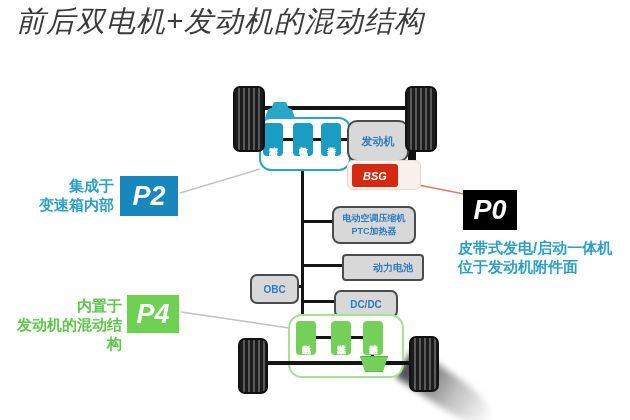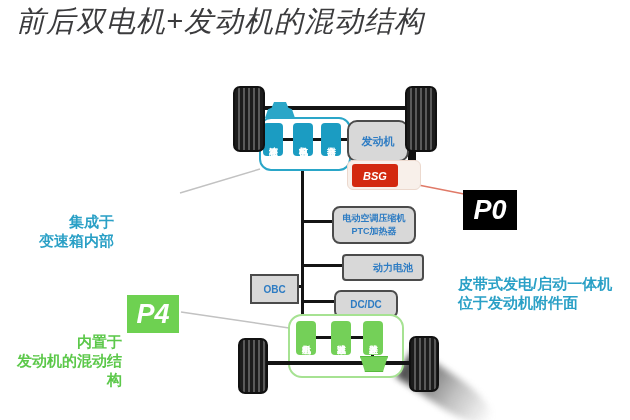--- a/index.html
+++ b/index.html
@@ -40,35 +40,35 @@
   .engine{left:347px;top:120px;width:58px;height:38px;border-radius:10px;font-size:11px;}
   .bsg-outer{left:347px;top:160px;width:72px;height:28px;background:#f8f0ea;
          border:1px solid #ecd9ce;border-radius:6px;z-index:2;}
   .bsg{left:352px;top:164px;width:46px;height:23px;background:#d3290f;border-radius:3px;
          display:flex;align-items:center;justify-content:center;color:#fff;font-weight:bold;
          font-style:italic;font-size:11px;z-index:3;}
   
   .acbox{left:332px;top:206px;width:80px;height:34px;border-radius:8px;flex-direction:column;
          font-size:9px;line-height:1.4;}
   .battery{left:342px;top:254px;width:58px;height:23px;border-radius:4px;font-size:10px;padding-left:20px;}
-  .obc{left:250px;top:274px;width:45px;height:26px;border-radius:0;font-size:10px;}
+  .obc{left:250px;top:274px;width:45px;height:26px;border-radius:7px;font-size:10px;}
   .dcdc{left:334px;top:290px;width:60px;height:24px;border-radius:7px;font-size:10px;}
   
   .group-green{left:288px;top:314px;width:112px;height:60px;background:#fff;
          border:2.5px solid #a6e292;border-radius:14px;z-index:2;}
   .diff-trap{left:360px;top:356px;width:26px;height:14px;background:#74d058;
          border:1.5px solid #58b93e;z-index:4;
          clip-path:polygon(0 0,100% 0,82% 100%,18% 100%);}
   
   .tag{display:flex;align-items:center;justify-content:center;color:#fff;font-weight:bold;
        font-style:italic;font-size:27px;z-index:2;}
   .tag-p2{left:120px;top:176px;width:58px;height:40px;background:#1787bd;}
   .tag-p4{left:127px;top:295px;width:52px;height:38px;background:#6ed151;}
   .tag-p0{left:463px;top:190px;width:54px;height:40px;background:#000000;}
-  .callout-text{font-size:15px;font-weight:bold;line-height:19px;z-index:2;margin-top:36px;}
+  .callout-text{font-size:15px;font-weight:bold;line-height:19px;z-index:2;}
   .p2-text{left:20px;top:176px;width:94px;text-align:right;color:#2aa0c6;}
   .p4-text{left:5px;top:296px;width:117px;text-align:right;color:#5cc84a;}
   .p0-text{left:458px;top:238px;width:170px;text-align:left;color:#2aa0c6;}
 </style>
 </head>
 <body>
 
 <div class="stage">
 
   <svg class="abs wire-under" width="630" height="420">
@@ -141,20 +141,21 @@
   </div>
   <div class="abs mini green m-diff">
     <span>差速器</span>
   </div>
   <div class="abs diff-trap"></div>
 
   <div class="abs callout-text p2-text">
     <div>集成于</div>
     <div>变速箱内部</div>
   </div>
+  <div class="abs tag tag-p2">P2</div>
 
   <div class="abs callout-text p4-text">
     <div>内置于</div>
     <div>发动机的混动结构</div>
   </div>
   <div class="abs tag tag-p4">P4</div>
 
   <div class="abs tag tag-p0">P0</div>
   <div class="abs callout-text p0-text">
     <div>皮带式发电/启动一体机</div>

